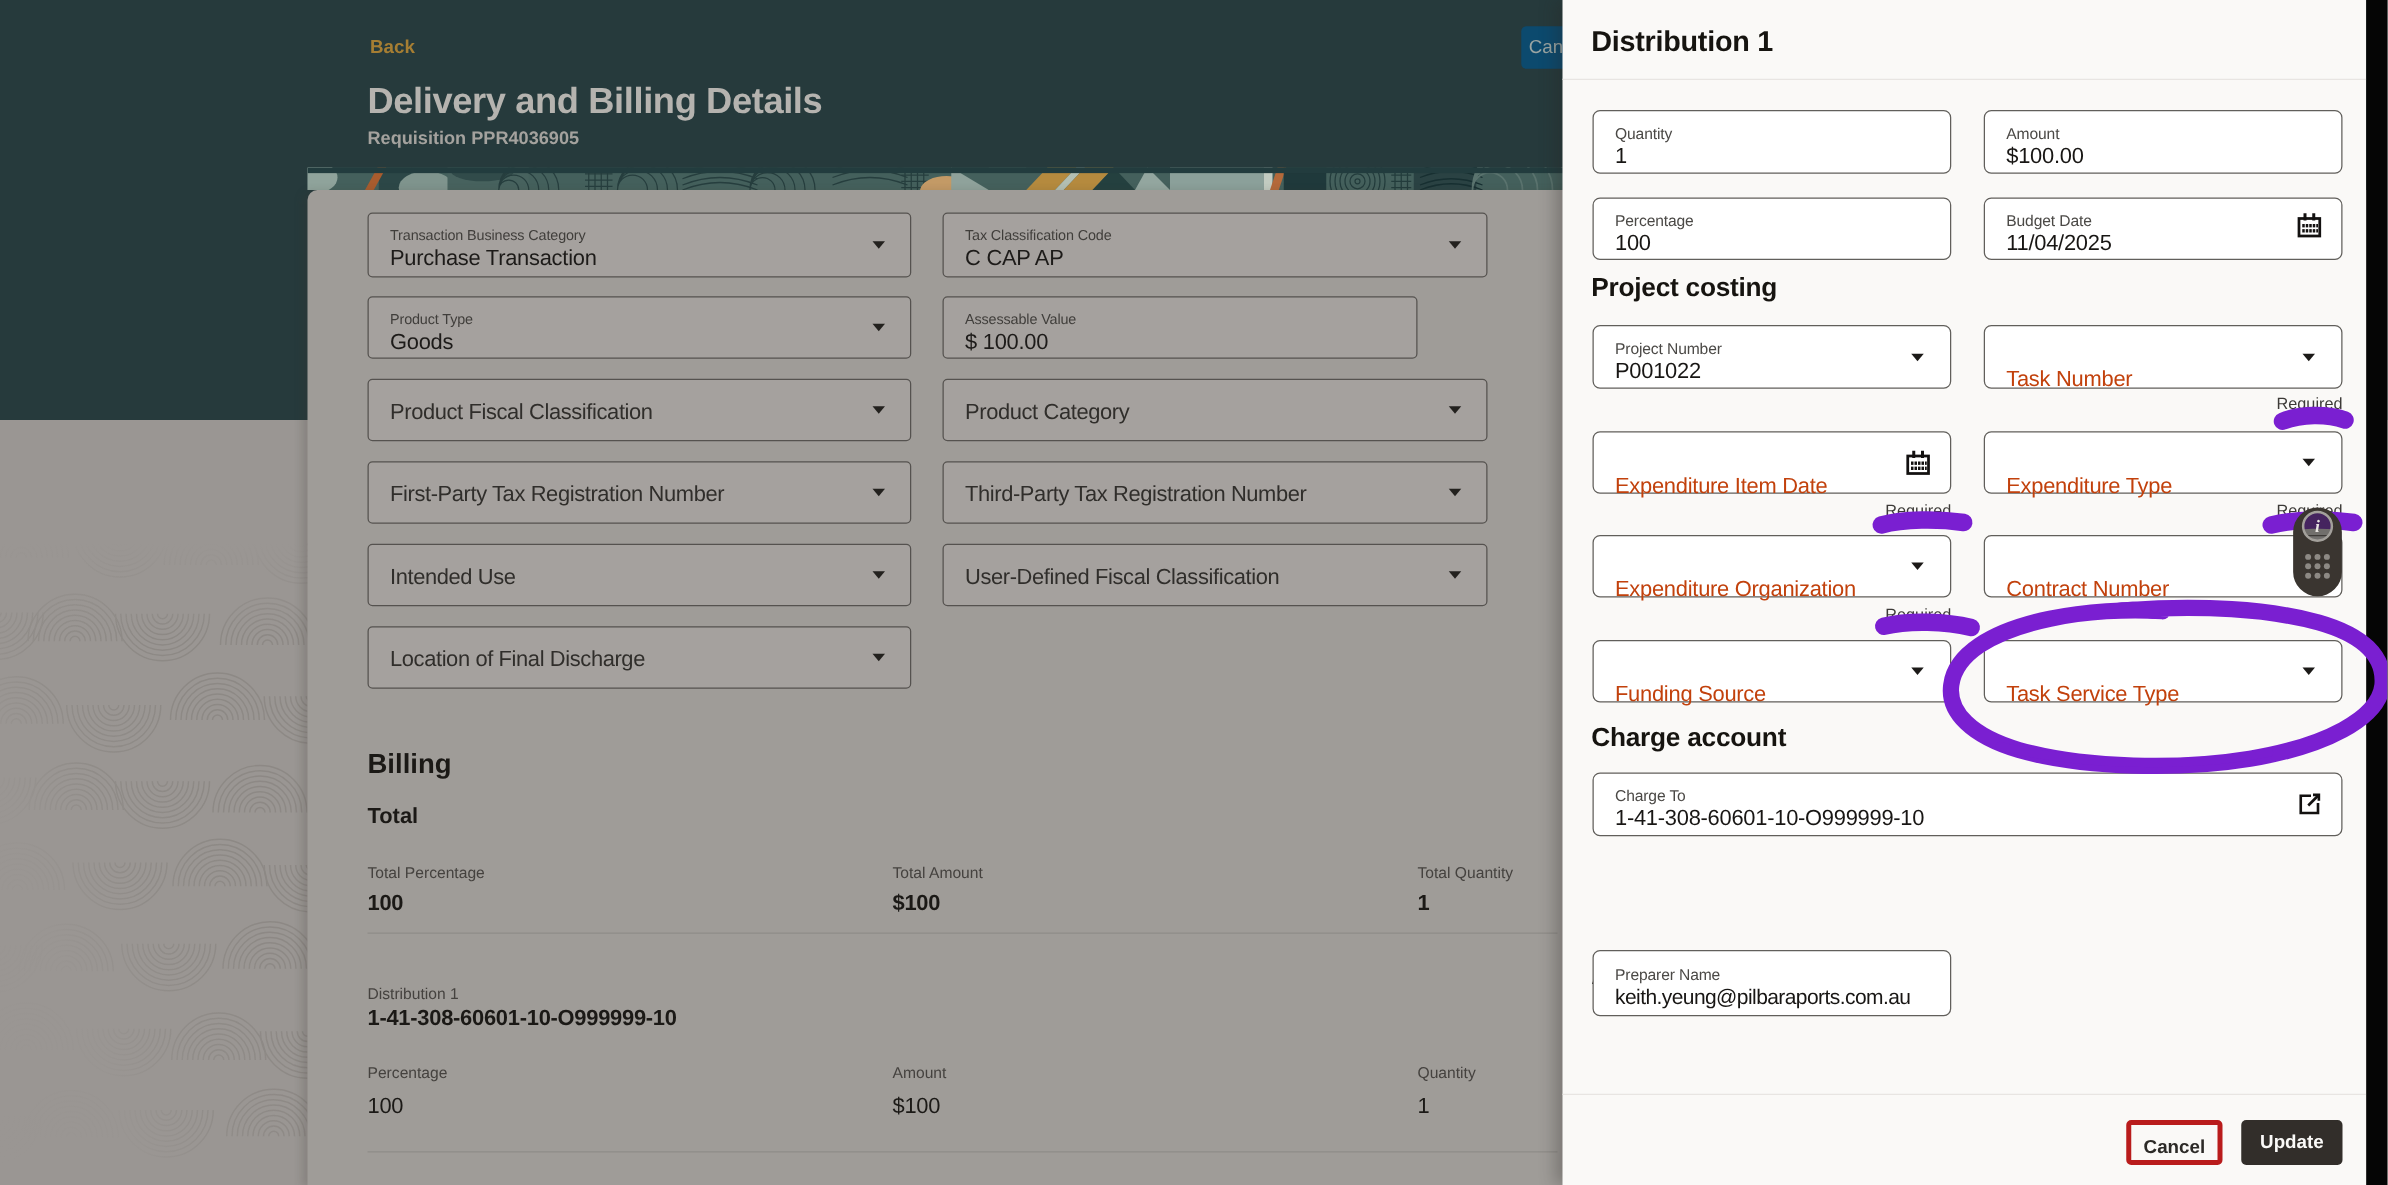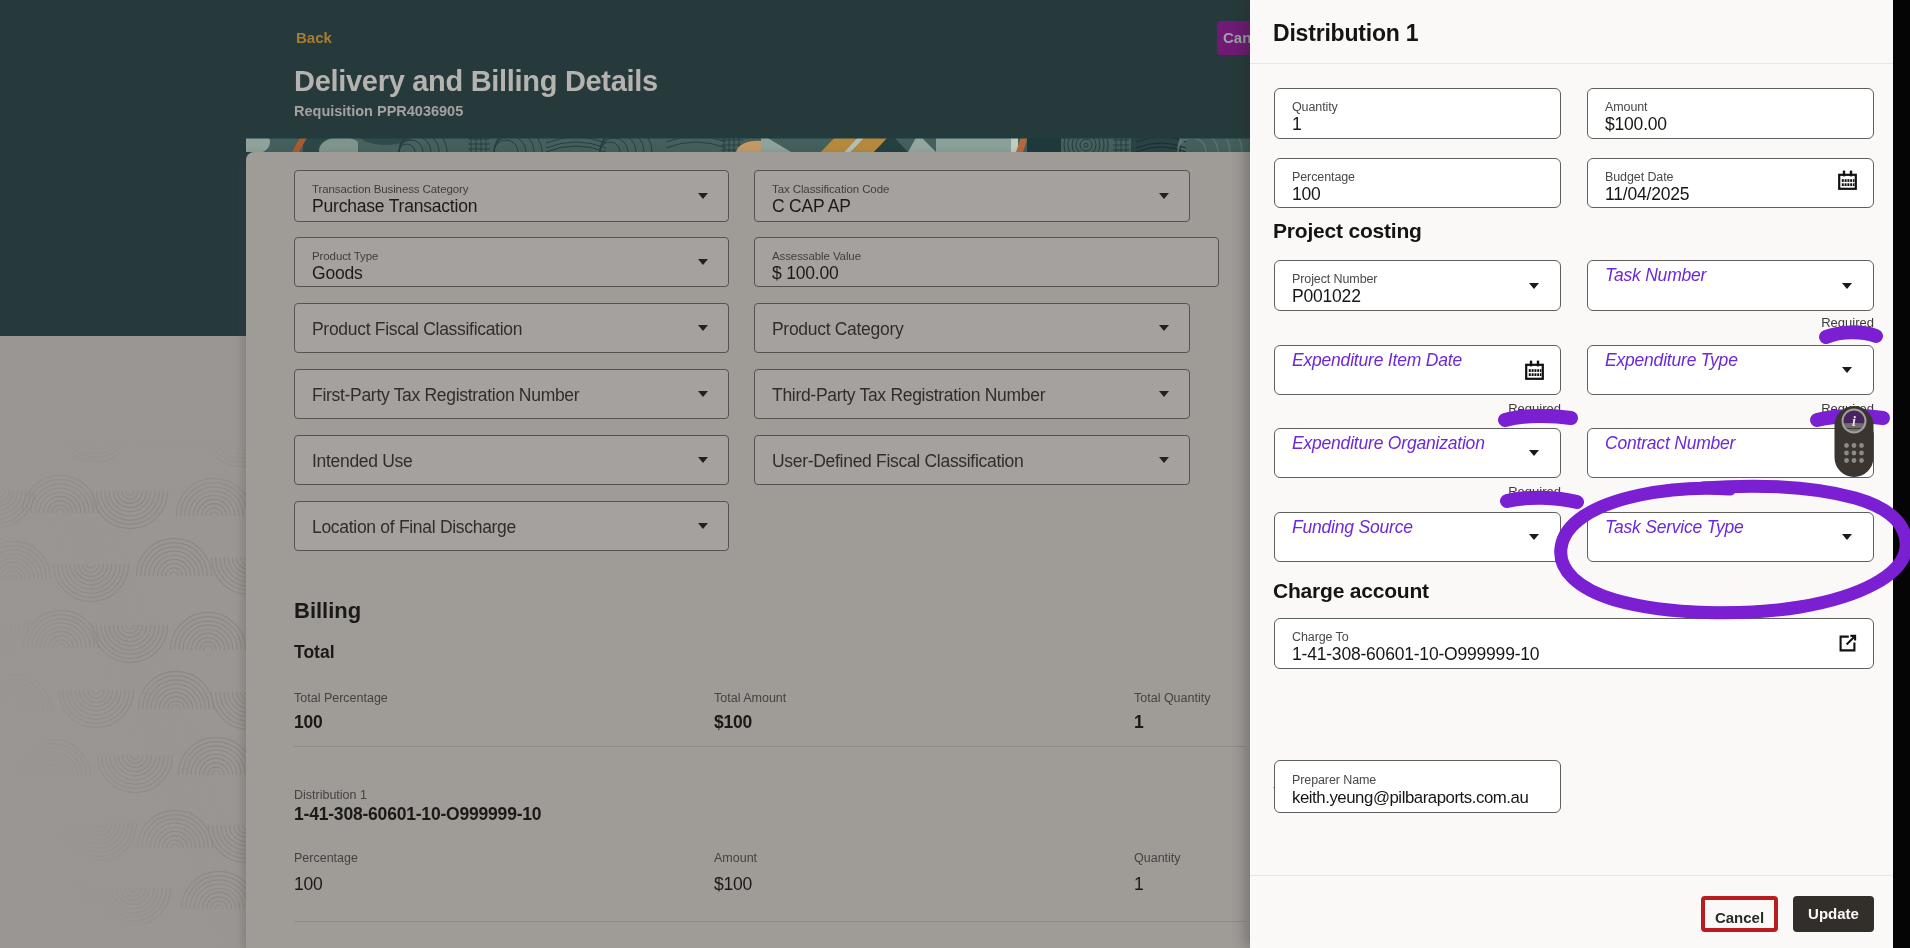--- a/index.html
+++ b/index.html
@@ -9,22 +9,22 @@
   .abs { position:absolute; }
 
   
   #hero { left:0; top:0; width:1910px; height:336px; background:#263a3c; }
   #card { left:246px; top:152px; width:1648px; height:796px; background:#9f9c98; border-radius:8px 0 0 0; box-shadow:-4px 1px 7px rgba(60,55,50,0.20); }
 
   
   #back { left:296px; top:29px; font-size:15px; font-weight:bold; color:#a67e33; }
   #title { left:294px; top:65px; font-size:29px; font-weight:bold; color:#b5b3af; letter-spacing:-0.3px; }
   #subtitle { left:294px; top:103px; font-size:14.5px; font-weight:bold; color:#a4a29e; }
-  #cabtn { left:1217px; top:21px; width:40px; height:34px; background:#701a75; border-radius:4px;
-           color:#9aa5a3; font-size:15px; font-weight:bold; line-height:34px; padding-left:6px; }
+  #cabtn { left:1217px; top:21px; width:40px; height:34px; background:#0c4a6e; border-radius:4px;
+           color:#9aa5a3; font-size:15px; font-weight:normal; line-height:34px; padding-left:6px; }
 
   
   .mbox { background:#a5a19e; border:1px solid #55524f; border-radius:4px; }
   .mbox .lbl { position:absolute; left:17px; top:12px; font-size:11.5px; letter-spacing:-0.1px; color:#403e3b; }
   .mbox .val { position:absolute; left:17px; top:25px; font-size:17.5px; letter-spacing:-0.2px; color:#1d1b19; }
   .mbox .solo { position:absolute; left:17px; top:15px; font-size:17.5px; letter-spacing:-0.3px; color:#302e2b; }
   .tri { position:absolute; width:0; height:0; border-left:5.5px solid transparent;
          border-right:5.5px solid transparent; border-top:6.5px solid #23211e; }
   .mbox .tri { right:20px; top:calc(50% - 3px); }
 
@@ -35,21 +35,21 @@
   .bval { font-size:17.5px; letter-spacing:-0.2px; color:#1b1916; }
   .bsep { height:1px; background:#8f8c88; }
 
   
   #drawer { left:1250px; top:0; width:643px; height:948px; background:#faf9f7; box-shadow:-6px 0 12px rgba(40,36,32,0.30); }
   .dh1 { position:absolute; font-size:23px; font-weight:bold; color:#161410; letter-spacing:-0.2px; }
   .dsep { position:absolute; height:1px; background:#e8e5e2; left:0; width:643px; }
   .dbox { position:absolute; background:#fff; border:1.5px solid #615f5b; border-radius:6px; }
   .dbox .lbl { position:absolute; left:17px; top:11px; font-size:12.5px; letter-spacing:-0.1px; color:#4b4946; }
   .dbox .val { position:absolute; left:17px; top:25px; font-size:17.5px; letter-spacing:-0.2px; color:#181614; }
-  .dbox .solo { position:absolute; left:17px; top:4px; font-size:17.5px; letter-spacing:-0.2px; color:#6d28d9;font-style:italic; }
+  .dbox .solo { position:absolute; left:17px; top:32px; font-size:17.5px; letter-spacing:-0.2px; color:#c2410c; }
   .dbox .tri { right:21px; top:calc(50% - 3px); border-top-color:#1c1a18; }
   .req { position:absolute; font-size:13px; color:#3c3a37; }
 
   .btn { position:absolute; height:36px; border-radius:4px; font-size:15px; font-weight:bold;
          text-align:center; line-height:36px; }
   #cancel { left:1701px; top:896px; width:77px; background:#faf9f7; border:4px solid #b91c1c; color:#2c2a27; }
   #update { left:1793px; top:896px; width:81px; background:#322e2a; color:#fbfaf8; }
 
   #blackstrip { left:1893px; top:0; width:17px; height:948px; background:#050505; z-index:30; }
   #annot { left:0; top:0; z-index:40; }
@@ -184,21 +184,21 @@
     <div class="mbox abs" style="left:754px;top:170px;width:436px;height:52px;">
       <div class="lbl">Tax Classification Code</div>
         <div class="val">C CAP AP</div>
         <div class="tri"></div>
     </div>
     <div class="mbox abs" style="left:294px;top:237px;width:435px;height:50px;">
       <div class="lbl">Product Type</div>
         <div class="val">Goods</div>
         <div class="tri"></div>
     </div>
-    <div class="mbox abs" style="left:754px;top:237px;width:465px;height:50px;padding-left:23px;">
+    <div class="mbox abs" style="left:754px;top:237px;width:380px;height:50px;padding-left:23px;">
       <div class="lbl">Assessable Value</div>
         <div class="val">$ 100.00</div>
     </div>
     <div class="mbox abs" style="left:294px;top:303px;width:435px;height:50px;">
       <div class="solo">Product Fiscal Classification</div>
         <div class="tri"></div>
     </div>
     <div class="mbox abs" style="left:754px;top:303px;width:436px;height:50px;">
       <div class="solo">Product Category</div>
         <div class="tri"></div>

